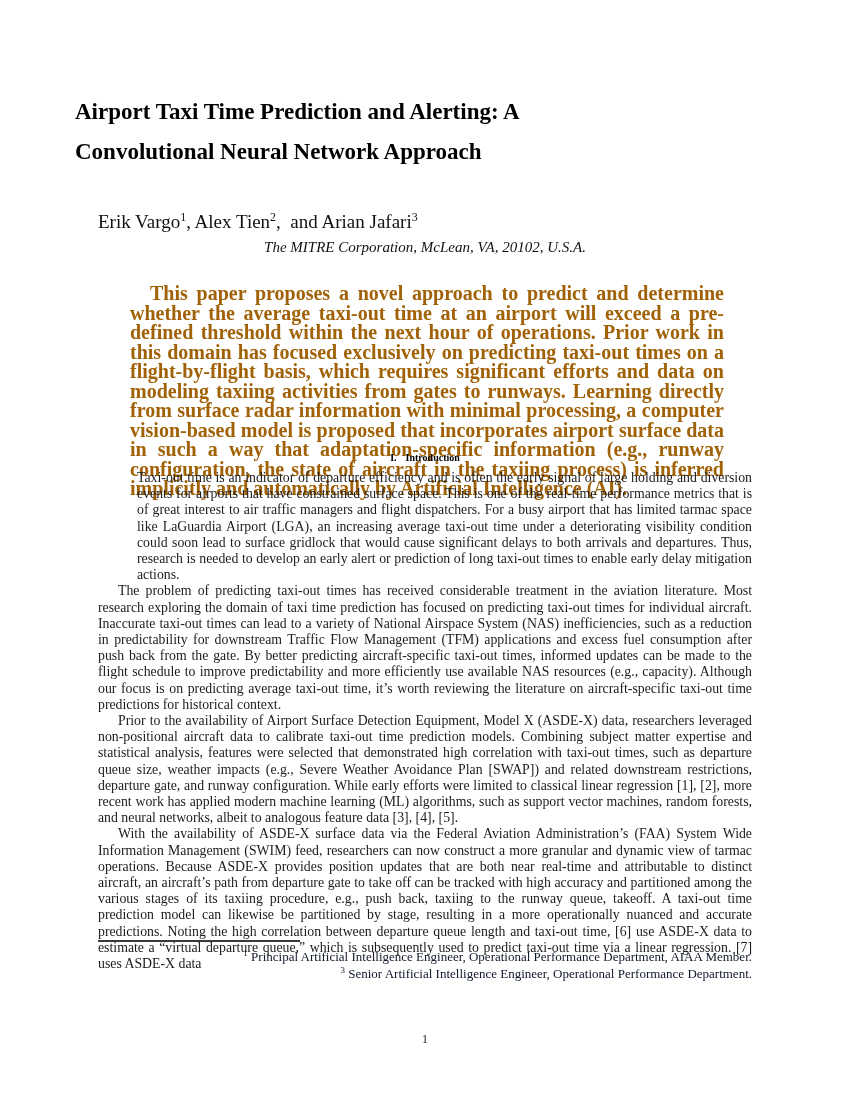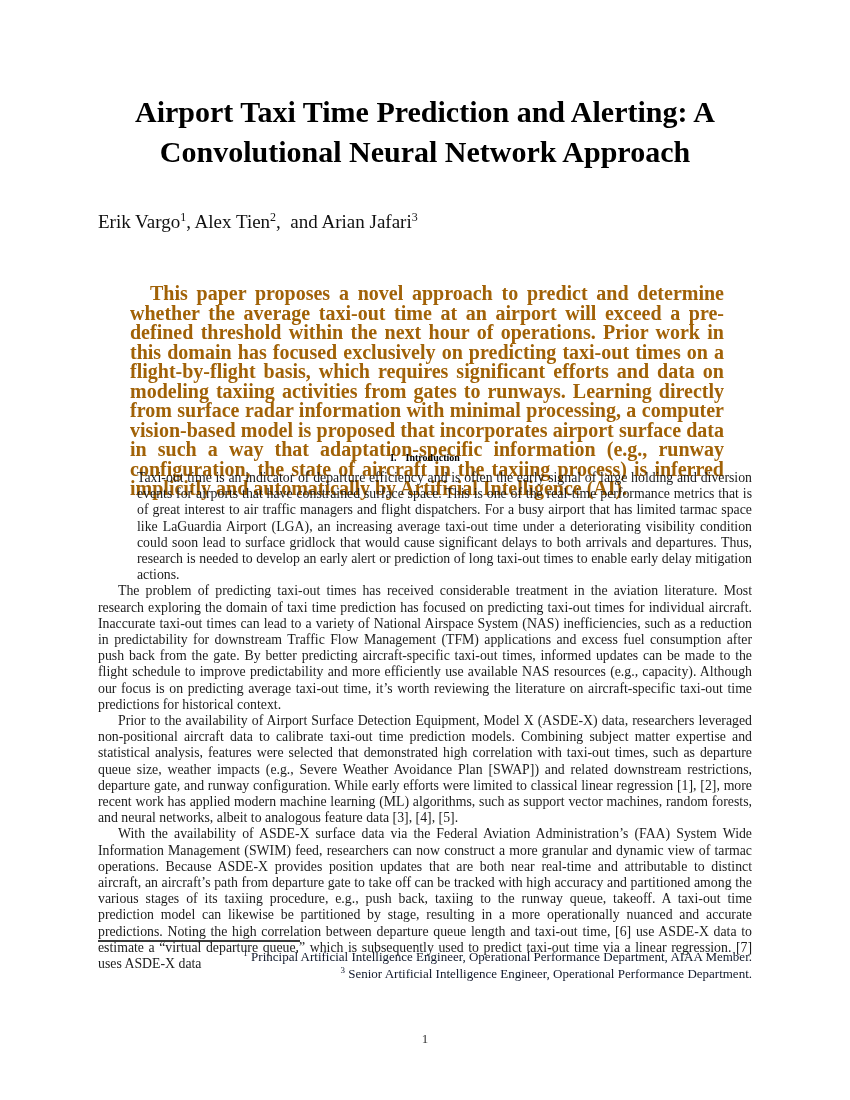--- a/index.html
+++ b/index.html
@@ -15,22 +15,21 @@
     font-family: "Liberation Serif", "DejaVu Serif", serif;
     color: #1b1b1b;
     overflow: hidden;
   }
   .title {
     position: absolute;
     top: 92px;
     left: 75px;
     width: 700px;
     margin: 0;
-    text-align: center;
-    font-size: 30px;
+    font-size: 23px;
     line-height: 40px;
     font-weight: bold;
     color: #000000;
   }
   .authors {
     position: absolute;
     top: 210px;
     left: 98px;
     width: 654px;
     font-size: 19px;
@@ -132,20 +131,21 @@
 </style>
 </head>
 <body>
 
 <div class="page">
 
   <h1 class="title"><span>Airport Taxi Time Prediction and Alerting: A</span><br><span>Convolutional Neural Network Approach</span></h1>
 
   <div class="authors"><span>Erik Vargo</span><sup>1</sup><span>, </span><span>Alex Tien</span><sup>2</sup><span>,  and </span><span>Arian Jafari</span><sup>3</sup></div>
 
+  <div class="affiliation">The MITRE Corporation, McLean, VA, 20102, U.S.A.</div>
 
   <p class="abstract">This paper proposes a novel approach to predict and determine whether the average taxi-out time at an airport will exceed a pre-defined threshold within the next hour of operations. Prior work in this domain has focused exclusively on predicting taxi-out times on a flight-by-flight basis, which requires significant efforts and data on modeling taxiing activities from gates to runways. Learning directly from surface radar information with minimal processing, a computer vision-based model is proposed that incorporates airport surface data in such a way that adaptation-specific information (e.g., runway configuration, the state of aircraft in the taxiing process) is inferred implicitly and automatically by Artificial Intelligence (AI).</p>
 
   <h2 class="section-heading"><span class="sec-num">I.</span><span>Introduction</span></h2>
 
   <div class="body-text">
     <p class="body-par no-indent">Taxi-out time is an indicator of departure efficiency and is often the early signal of large holding and diversion events for airports that have constrained surface space. This is one of the real-time performance metrics that is of great interest to air traffic managers and flight dispatchers. For a busy airport that has limited tarmac space like LaGuardia Airport (LGA), an increasing average taxi-out time under a deteriorating visibility condition could soon lead to surface gridlock that would cause significant delays to both arrivals and departures. Thus, research is needed to develop an early alert or prediction of long taxi-out times to enable early delay mitigation actions.</p>
     <p class="body-par">The problem of predicting taxi-out times has received considerable treatment in the aviation literature. Most research exploring the domain of taxi time prediction has focused on predicting taxi-out times for individual aircraft. Inaccurate taxi-out times can lead to a variety of National Airspace System (NAS) inefficiencies, such as a reduction in predictability for downstream Traffic Flow Management (TFM) applications and excess fuel consumption after push back from the gate. By better predicting aircraft-specific taxi-out times, informed updates can be made to the flight schedule to improve predictability and more efficiently use available NAS resources (e.g., capacity). Although our focus is on predicting average taxi-out time, it’s worth reviewing the literature on aircraft-specific taxi-out time predictions for historical context.</p>
     <p class="body-par">Prior to the availability of Airport Surface Detection Equipment, Model X (ASDE-X) data, researchers leveraged non-positional aircraft data to calibrate taxi-out time prediction models. Combining subject matter expertise and statistical analysis, features were selected that demonstrated high correlation with taxi-out times, such as departure queue size, weather impacts (e.g., Severe Weather Avoidance Plan [SWAP]) and related downstream restrictions, departure gate, and runway configuration. While early efforts were limited to classical linear regression [1], [2], more recent work has applied modern machine learning (ML) algorithms, such as support vector machines, random forests, and neural networks, albeit to analogous feature data [3], [4], [5].</p>
     <p class="body-par">With the availability of ASDE-X surface data via the Federal Aviation Administration’s (FAA) System Wide Information Management (SWIM) feed, researchers can now construct a more granular and dynamic view of tarmac operations. Because ASDE-X provides position updates that are both near real-time and attributable to distinct aircraft, an aircraft’s path from departure gate to take off can be tracked with high accuracy and partitioned among the various stages of its taxiing procedure, e.g., push back, taxiing to the runway queue, takeoff. A taxi-out time prediction model can likewise be partitioned by stage, resulting in a more operationally nuanced and accurate predictions. Noting the high correlation between departure queue length and taxi-out time, [6] use ASDE-X data to estimate a “virtual departure queue,” which is subsequently used to predict taxi-out time via a linear regression. [7] uses ASDE-X data</p>

